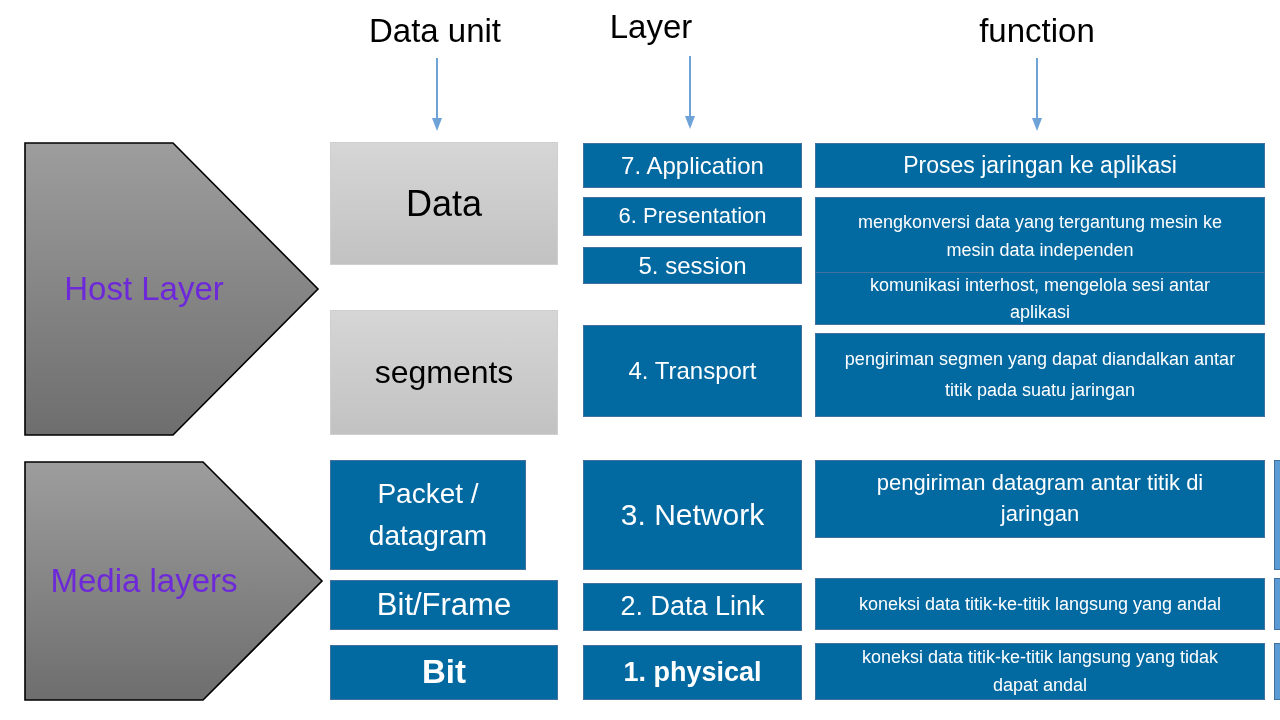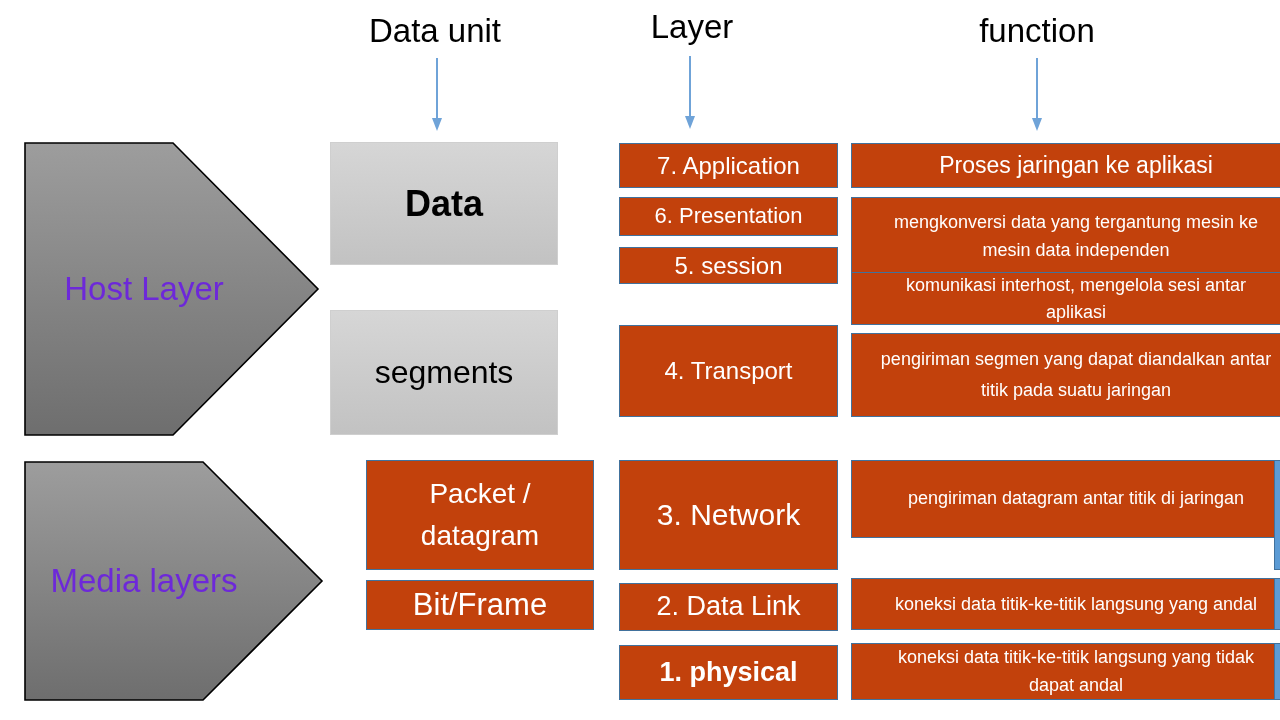--- a/index.html
+++ b/index.html
@@ -6,21 +6,21 @@
   #canvas{
     position:relative;width:1280px;height:720px;background:#ffffff;
     font-family:"Liberation Sans",sans-serif;overflow:hidden;
   }
   
   .col-header{
     position:absolute;top:8px;color:#000;font-size:33px;font-weight:500;
     white-space:nowrap;transform:translateX(-50%);
   }
   .hdr-dataunit{left:435px;top:12px;}
-  .hdr-layer{left:692px;top:8px;}
+  .hdr-layer{left:651px;top:8px;}
   .hdr-function{left:1037px;top:12px;}
   
   .down-arrow{position:absolute;width:14px;height:74px;transform:translateX(-50%);}
   .arr-dataunit{left:437px;top:58px;}
   .arr-layer{left:690px;top:56px;}
   .arr-function{left:1037px;top:58px;}
   
   .pent-svg{position:absolute;}
   .pent-host{left:24px;top:142px;}
   .pent-media{left:24px;top:461px;}
@@ -32,46 +32,46 @@
   .lbl-media{left:24px;top:461px;width:240px;height:240px;}
   
   .gbox{
     position:absolute;left:330px;width:228px;
     background:linear-gradient(#d6d6d6,#c2c2c2);
     border:1px solid #cfcfcf;box-sizing:border-box;
     display:flex;align-items:center;justify-content:center;
     color:#000;text-align:center;
   }
   .bbox{
-    position:absolute;background:#c2410c;border:1px solid #41719C;
+    position:absolute;background:#0369a1;border:1px solid #41719C;
     box-sizing:border-box;display:flex;align-items:center;justify-content:center;
-    color:#ffffff;text-align:center;line-height:1.4;margin-left:36px;
+    color:#ffffff;text-align:center;line-height:1.4;
   }
   
-  .du-data{top:142px;height:123px;font-size:36px;font-weight:bold;}
+  .du-data{top:142px;height:123px;font-size:36px;}
   .du-segments{top:310px;height:125px;font-size:32px;}
-  .du-packet{left:330px;width:228px;top:460px;height:110px;font-size:28px;line-height:1.5;padding:16px 34px;}
+  .du-packet{left:330px;width:196px;top:460px;height:110px;font-size:28px;line-height:1.5;padding:16px 34px;}
   .du-bitframe{left:330px;width:228px;top:580px;height:50px;font-size:31px;}
   .du-bit{left:330px;width:228px;top:645px;height:55px;font-size:33px;font-weight:bold;}
   
   .ly{left:583px;width:219px;}
   .ly-7{top:143px;height:45px;font-size:24px;}
   .ly-6{top:197px;height:39px;font-size:22px;text-align:right;}
   .ly-5{top:247px;height:37px;font-size:24px;}
   .ly-4{top:325px;height:92px;font-size:24px;}
   .ly-3{top:460px;height:110px;font-size:30px;}
   .ly-2{top:583px;height:48px;font-size:27px;}
   .ly-1{top:645px;height:55px;font-size:27px;font-weight:bold;}
   
   .fn{left:815px;width:450px;padding:0 28px;}
   .fn-7{top:143px;height:45px;font-size:23px;}
   .fn-6{top:197px;height:80px;font-size:18px;line-height:1.55;}
   .fn-5{top:272px;height:53px;font-size:18px;line-height:1.5;}
   .fn-4{top:333px;height:84px;font-size:18px;line-height:1.75;}
-  .fn-3{top:460px;height:78px;font-size:18px;}
+  .fn-3{top:460px;height:78px;font-size:22px;}
   .fn-2{top:578px;height:52px;font-size:18px;line-height:1.5;}
   .fn-1{top:643px;height:57px;font-size:18px;line-height:1.55;}
   
   .edge-sliver{position:absolute;left:1274px;width:10px;background:#5B9BD5;border:1px solid #41719C;box-sizing:border-box;}
   .sl-3{top:460px;height:110px;}
   .sl-2{top:578px;height:52px;}
   .sl-1{top:643px;height:57px;}
 </style>
 </head>
 <body>
@@ -120,20 +120,21 @@
       </linearGradient>
     </defs>
     <polygon points="1,1 179,1 298,120 179,239 1,239" fill="url(#gMedia)" stroke="#000000" stroke-width="1.6"></polygon>
   </svg>
   <div class="pent-label lbl-media">Media layers</div>
 
   <div class="gbox du-data">Data</div>
   <div class="gbox du-segments">segments</div>
   <div class="bbox du-packet">Packet / datagram</div>
   <div class="bbox du-bitframe">Bit/Frame</div>
+  <div class="bbox du-bit">Bit</div>
 
   <div class="bbox ly ly-7">7. Application</div>
   <div class="bbox ly ly-6">6. Presentation</div>
   <div class="bbox ly ly-5">5. session</div>
   <div class="bbox ly ly-4">4. Transport</div>
   <div class="bbox ly ly-3">3. Network</div>
   <div class="bbox ly ly-2">2. Data Link</div>
   <div class="bbox ly ly-1">1. physical</div>
 
   <div class="bbox fn fn-7">Proses jaringan ke aplikasi</div>

